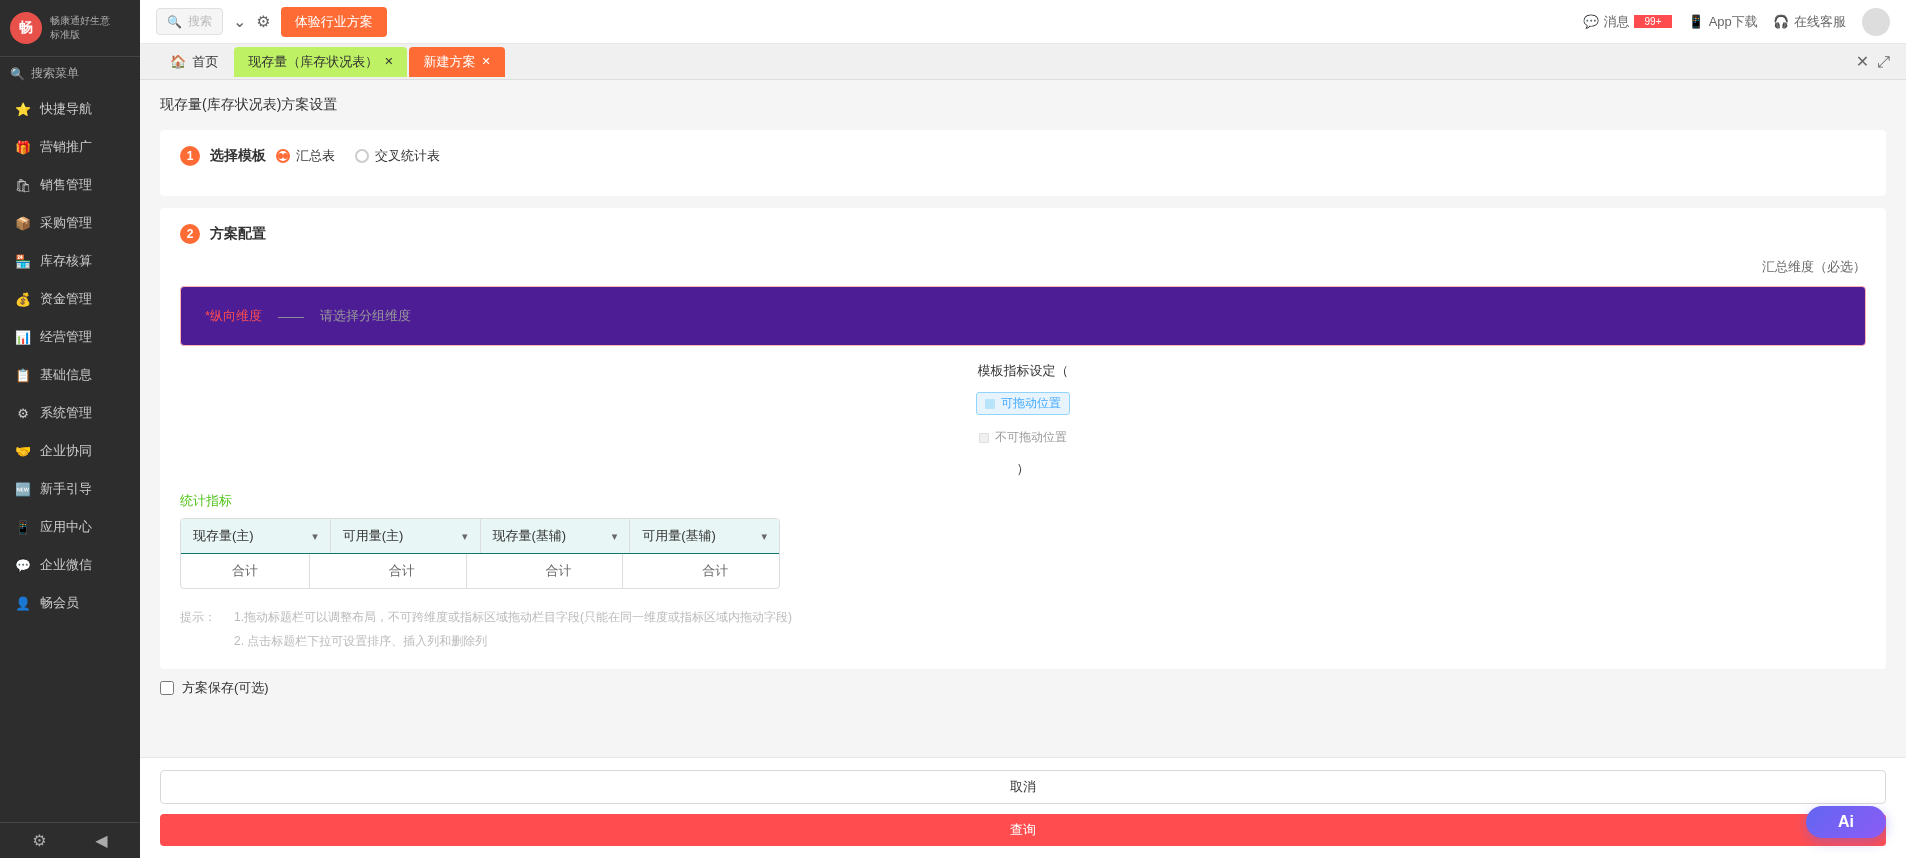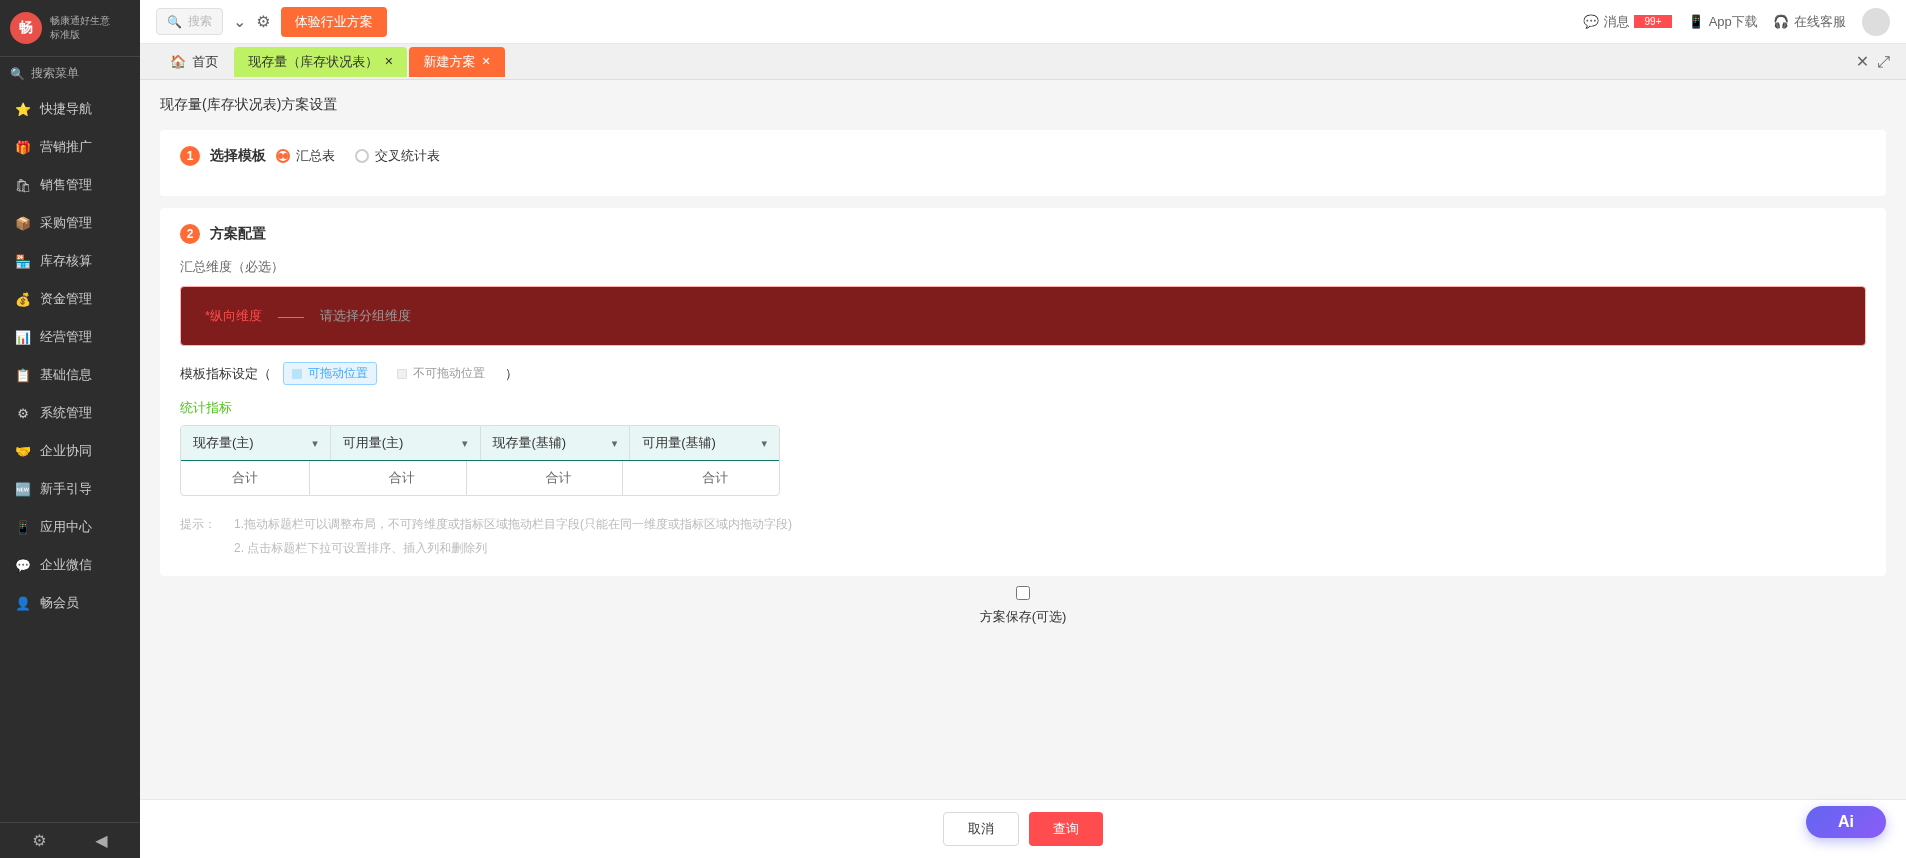--- a/index.html
+++ b/index.html
@@ -176,37 +176,37 @@
     .radio-circle.checked { border-color: #ff6b35; }
     .radio-circle.checked::after {
       content: '';
       width: 6px; height: 6px;
       border-radius: 50%;
       background: #ff6b35;
     }
 
     .section2 { background: white; border-radius: 4px; padding: 16px 20px; }
 
-    .subsection-label { font-size: 13px; color: #666; margin-bottom: 10px; }
+    .subsection-label { font-size: 13px; color: #666; margin-bottom: 10px; text-align: right; }
 
     
     .dimension-area {
-      background: #7f1d1d;
+      background: #4c1d95;
       border: 1px solid #ffb3b3;
       border-radius: 4px;
       padding: 20px 24px;
       margin-bottom: 16px;
       display: flex; align-items: center; gap: 16px;
     }
     .dimension-required { color: #ff4d4f; font-size: 13px; }
     .dimension-line { color: #999; font-size: 13px; flex: 0; white-space: nowrap; }
     .dimension-placeholder { color: #999; font-size: 13px; }
 
     
-    .template-settings { display: flex; align-items: center; gap: 12px; margin-bottom: 14px; font-size: 13px; color: #333; }
+    .template-settings { display: flex; align-items: center; gap: 12px; margin-bottom: 14px; font-size: 13px; color: #333; flex-direction: column; }
     .drag-badge {
       display: flex; align-items: center; gap: 6px;
       background: #e8f4fd; border: 1px solid #91d5ff;
       border-radius: 3px; padding: 2px 8px; font-size: 12px; color: #40a9ff;
     }
     .no-drag-badge {
       display: flex; align-items: center; gap: 6px;
       border-radius: 3px; padding: 2px 8px; font-size: 12px; color: #999; justify-content: flex-end;
     }
 
@@ -242,32 +242,33 @@
       font-size: 13px; color: #666; text-align: center;
     }
     .stats-cell:last-child { border-right: none; }
     .chevron-icon { font-size: 11px; color: #666; }
 
     
     .tips-section { margin-top: 16px; font-size: 12px; color: #bbb; line-height: 2; }
     .tips-section .tip-item { display: flex; gap: 18px; }
 
     
-    .save-option { display: flex; align-items: center; gap: 8px; margin: 10px 0 16px; font-size: 13px; color: #333; flex-direction: column; }
+    .save-option { display: flex; align-items: center; gap: 8px; margin: 10px 0 16px; font-size: 13px; color: #333; }
     .checkbox { width: 14px; height: 14px; border: 1px solid #ccc; border-radius: 2px; }
 
     
     .footer-bar {
       background: #fff;
       border-top: 1px solid #e8e8e8;
       padding: 12px 20px;
       display: flex;
-      justify-content: center;
+      justify-content: flex-end;
       gap: 10px;
       flex-shrink: 0;
+      flex-direction: column;
     }
     .btn-cancel {
       background: white;
       border: 1px solid #d9d9d9;
       border-radius: 4px;
       padding: 7px 24px;
       font-size: 13px;
       color: #333;
       cursor: pointer;
     }

